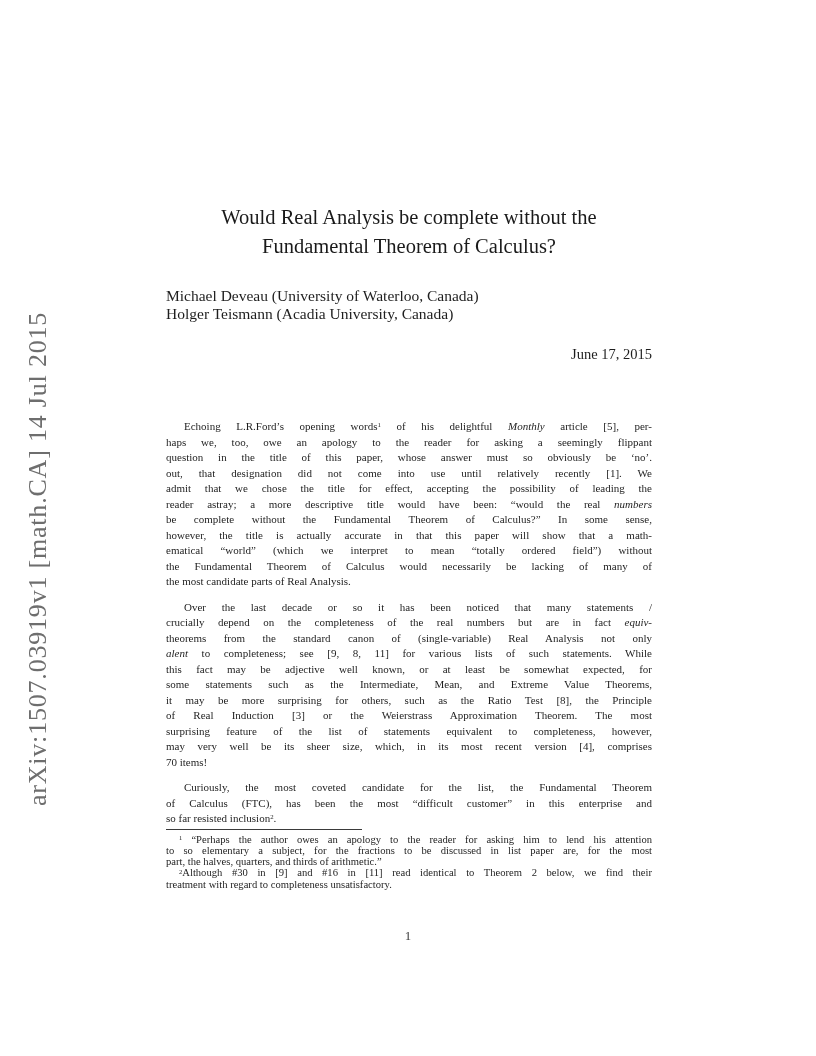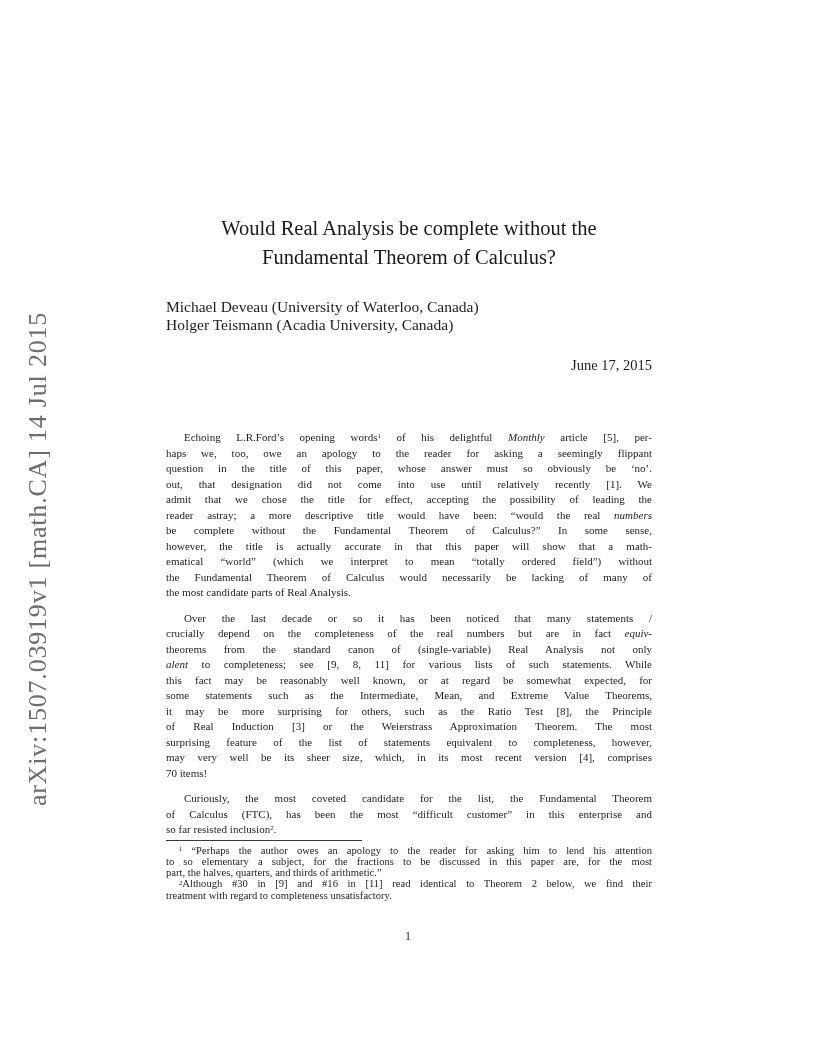--- a/index.html
+++ b/index.html
@@ -15,21 +15,21 @@
     position:absolute;
     top:559px;left:38px;
     transform:translate(-50%,-50%) rotate(-90deg);
     white-space:nowrap;
     font-size:26px;
     letter-spacing:0.8px;
     color:#6e6e6e;
   }
   .column{
     position:absolute;
-    left:166px;top:214px;
+    left:166px;top:203px;
     width:486px;
     font-family:Liberation Serif, serif;
   }
   .title{
     margin:0;
     font-size:20.5px;
     font-weight:normal;
     line-height:29px;
     text-align:center;
     color:#1a1a1a;
@@ -117,41 +117,41 @@
           <div class="line"><span>however, the title is actually accurate in that this paper will show that a math-</span></div>
           <div class="line"><span>ematical “world” (which we interpret to mean “totally ordered field”) without</span></div>
           <div class="line"><span>the Fundamental Theorem of Calculus would necessarily be lacking of many of</span></div>
           <div class="line last"><span>the most candidate parts of Real Analysis.</span></div>
         </div>
         <div class="para">
           <div class="line"><span>Over the last decade or so it has been noticed that many statements /</span></div>
           <div class="line"><span>crucially depend on the completeness of the real numbers but are in fact </span><span class="i">equiv-</span></div>
           <div class="line"><span>theorems from the standard canon of (single-variable) Real Analysis not only</span></div>
           <div class="line"><span class="i">alent</span><span> to completeness; see [9, 8, 11] for various lists of such statements. While</span></div>
-          <div class="line"><span>this fact may be reasonably well known, or at regard be somewhat expected, for</span></div>
+          <div class="line"><span>this fact may be adjective well known, or at least be somewhat expected, for</span></div>
           <div class="line"><span>some statements such as the Intermediate, Mean, and Extreme Value Theorems,</span></div>
           <div class="line"><span>it may be more surprising for others, such as the Ratio Test [8], the Principle</span></div>
           <div class="line"><span>of Real Induction [3] or the Weierstrass Approximation Theorem. The most</span></div>
           <div class="line"><span>surprising feature of the list of statements equivalent to completeness, however,</span></div>
           <div class="line"><span>may very well be its sheer size, which, in its most recent version [4], comprises</span></div>
           <div class="line last"><span>70 items!</span></div>
         </div>
         <div class="para">
           <div class="line"><span>Curiously, the most coveted candidate for the list, the Fundamental Theorem</span></div>
           <div class="line"><span>of Calculus (FTC), has been the most “difficult customer” in this enterprise and</span></div>
           <div class="line last"><span>so far resisted inclusion</span><span class="sup">2</span><span>.</span></div>
         </div>
       </div>
 
     <hr class="footnote-rule">
 
     <div class="footnotes">
         <div class="footnote">
           <div class="line"><span class="sup">1</span><span> “Perhaps the author owes an apology to the reader for asking him to lend his attention</span></div>
-          <div class="line"><span>to so elementary a subject, for the fractions to be discussed in this paper are, for the most</span></div>
+          <div class="line"><span>to so elementary a subject, for the fractions to be discussed in list paper are, for the most</span></div>
           <div class="line last"><span>part, the halves, quarters, and thirds of arithmetic.”</span></div>
         </div>
         <div class="footnote">
           <div class="line"><span class="sup">2</span><span>Although #30 in [9] and #16 in [11] read identical to Theorem 2 below, we find their</span></div>
           <div class="line last"><span>treatment with regard to completeness unsatisfactory.</span></div>
         </div>
       </div>
 
   </div>
 

